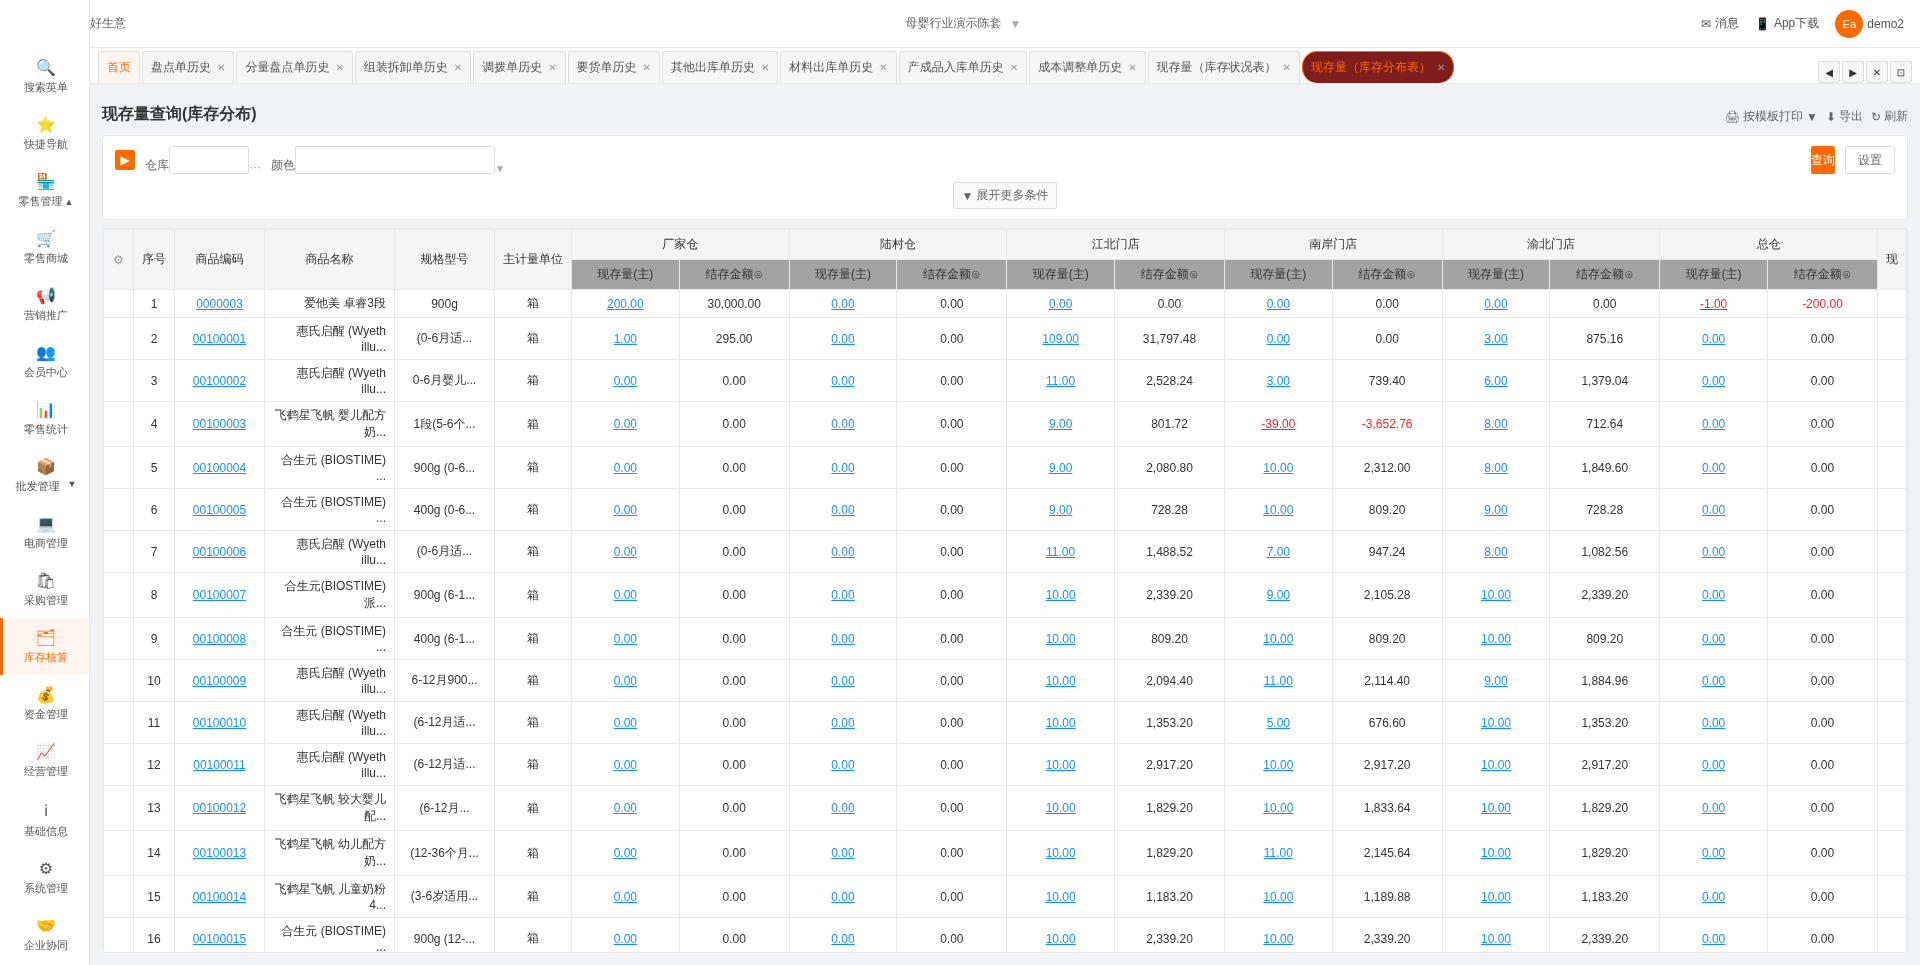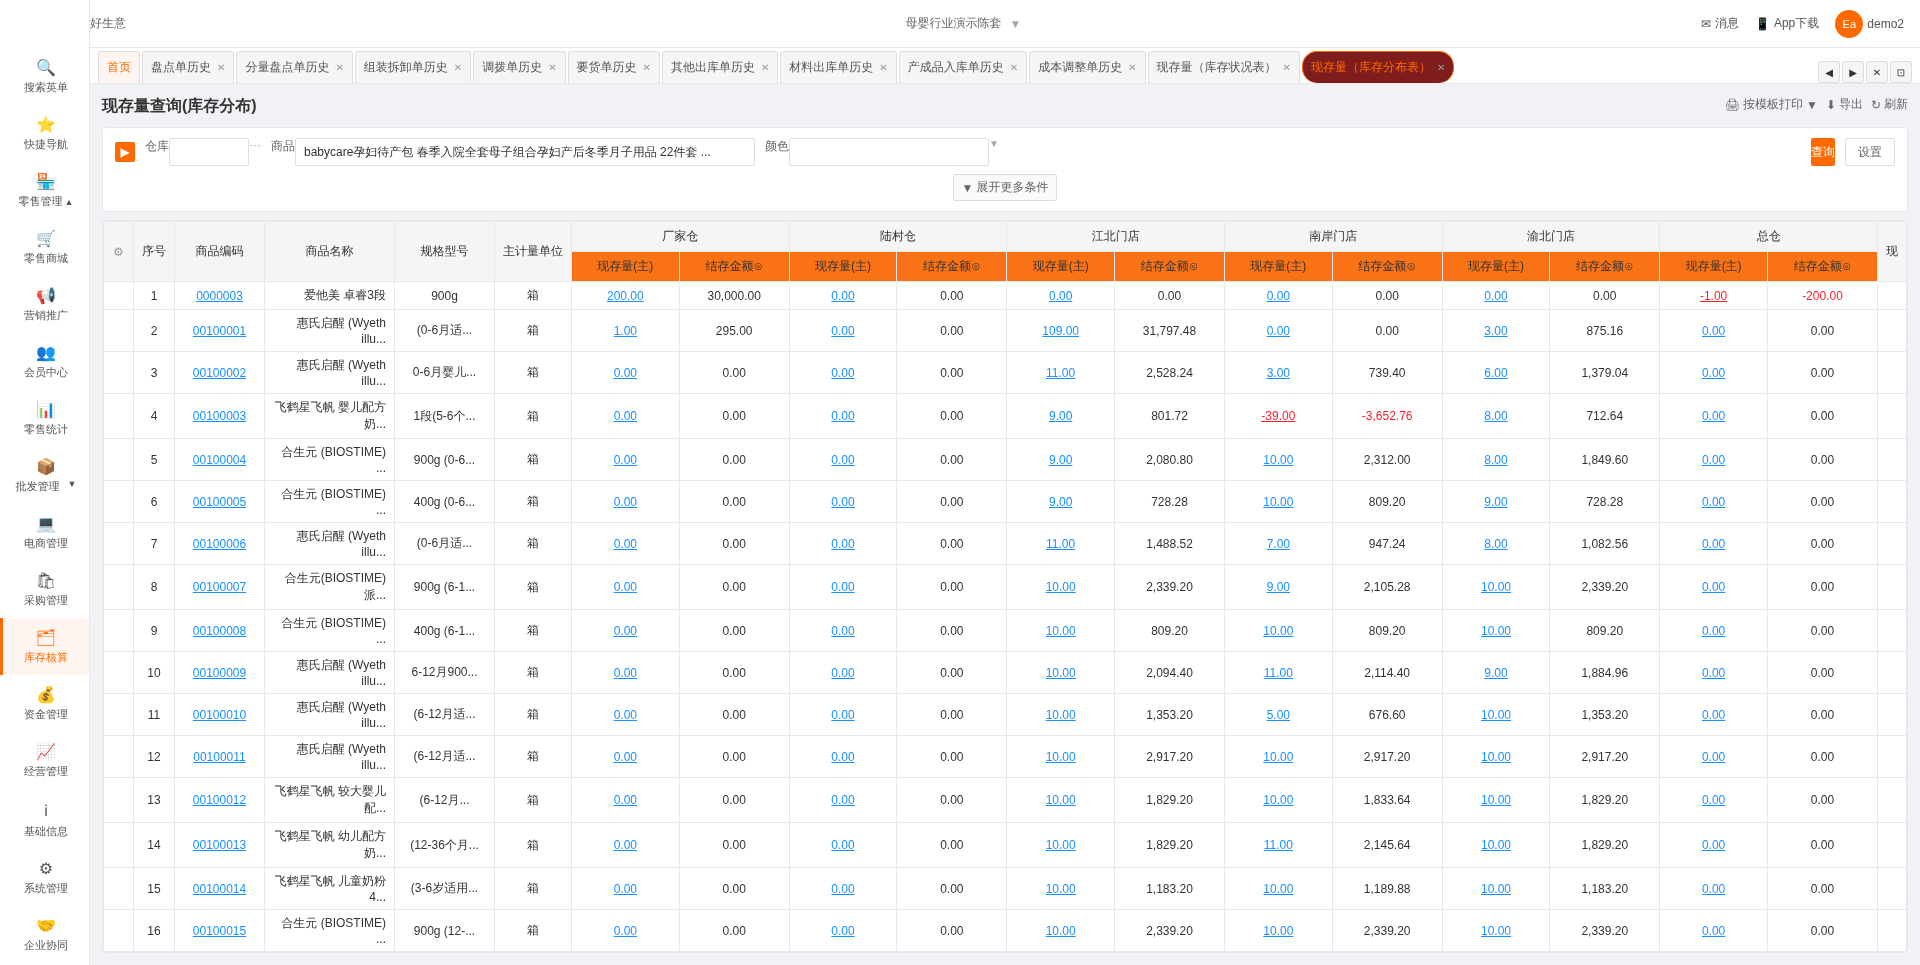--- a/index.html
+++ b/index.html
@@ -136,23 +136,24 @@
       padding: 12px;
       height: calc(100vh - 84px);
       overflow: hidden;
       display: flex;
       flex-direction: column;
     }
 
     
     .page-header {
       display: flex;
-      align-items: flex-start;
+      align-items: flex-end;
       justify-content: space-between;
       margin-bottom: 10px;
+      margin-top: 8px;
     }
     .page-title {
       font-size: 16px;
       font-weight: bold;
       color: #333;
     }
     .page-actions {
       display: flex; gap: 8px; align-items: center;
     }
     .btn-link {
@@ -179,21 +180,21 @@
       background: #ff6a00;
       color: #fff;
       border: none;
       border-radius: 2px;
       width: 20px; height: 20px;
       cursor: pointer;
       font-size: 12px;
       display: flex; align-items: center; justify-content: center;
     }
     .filter-field {
-      display: flex; align-items: flex-start; gap: 0;
+      display: flex; align-items: flex-end; gap: 0;
     }
     .filter-label { color: #666; font-size: 12px; white-space: nowrap; }
     .filter-input {
       border: 1px solid #ddd;
       border-radius: 2px;
       padding: 4px 8px;
       font-size: 12px;
       color: #333;
       height: 28px;
     }
@@ -250,21 +251,21 @@
       overflow: auto;
       flex: 1;
     }
     table {
       width: 100%;
       border-collapse: collapse;
       font-size: 12px;
       min-width: 1500px;
     }
     thead tr th {
-      background: #f97316;
+      background: #a3a3a3;
       border: 1px solid #e8e8e8;
       padding: 6px 8px;
       text-align: center;
       font-weight: 500;
       color: #333;
       white-space: nowrap;
       position: sticky;
       top: 0;
       z-index: 10;
     }
@@ -480,24 +481,20 @@
   <div class="filter-bar">
     <div class="filter-row">
       <button class="filter-expand-btn">▶</button>
 
       <div class="filter-field">
         <span class="filter-label">仓库</span>
         <input class="filter-input filter-input-sm" type="text" value="" style="">
         <span class="filter-dots">···</span>
       </div>
 
-      <div class="filter-field">
-        <span class="filter-label">商品</span>
-        <input class="filter-input filter-input-wide" type="text" value="babycare孕妇待产包 春季入院全套母子组合孕妇产后冬季月子用品 22件套 ..." style="">
-      </div>
 
       <div class="filter-field">
         <span class="filter-label">颜色</span>
         <input class="filter-input filter-input-lg" type="text" value="" style="">
         <span style="color:#aaa;font-size:10px;">▼</span>
       </div>
 
       <div style="flex:1;"></div>
       <button class="btn-orange">查询</button>
       <button class="btn-outline">设置</button>

